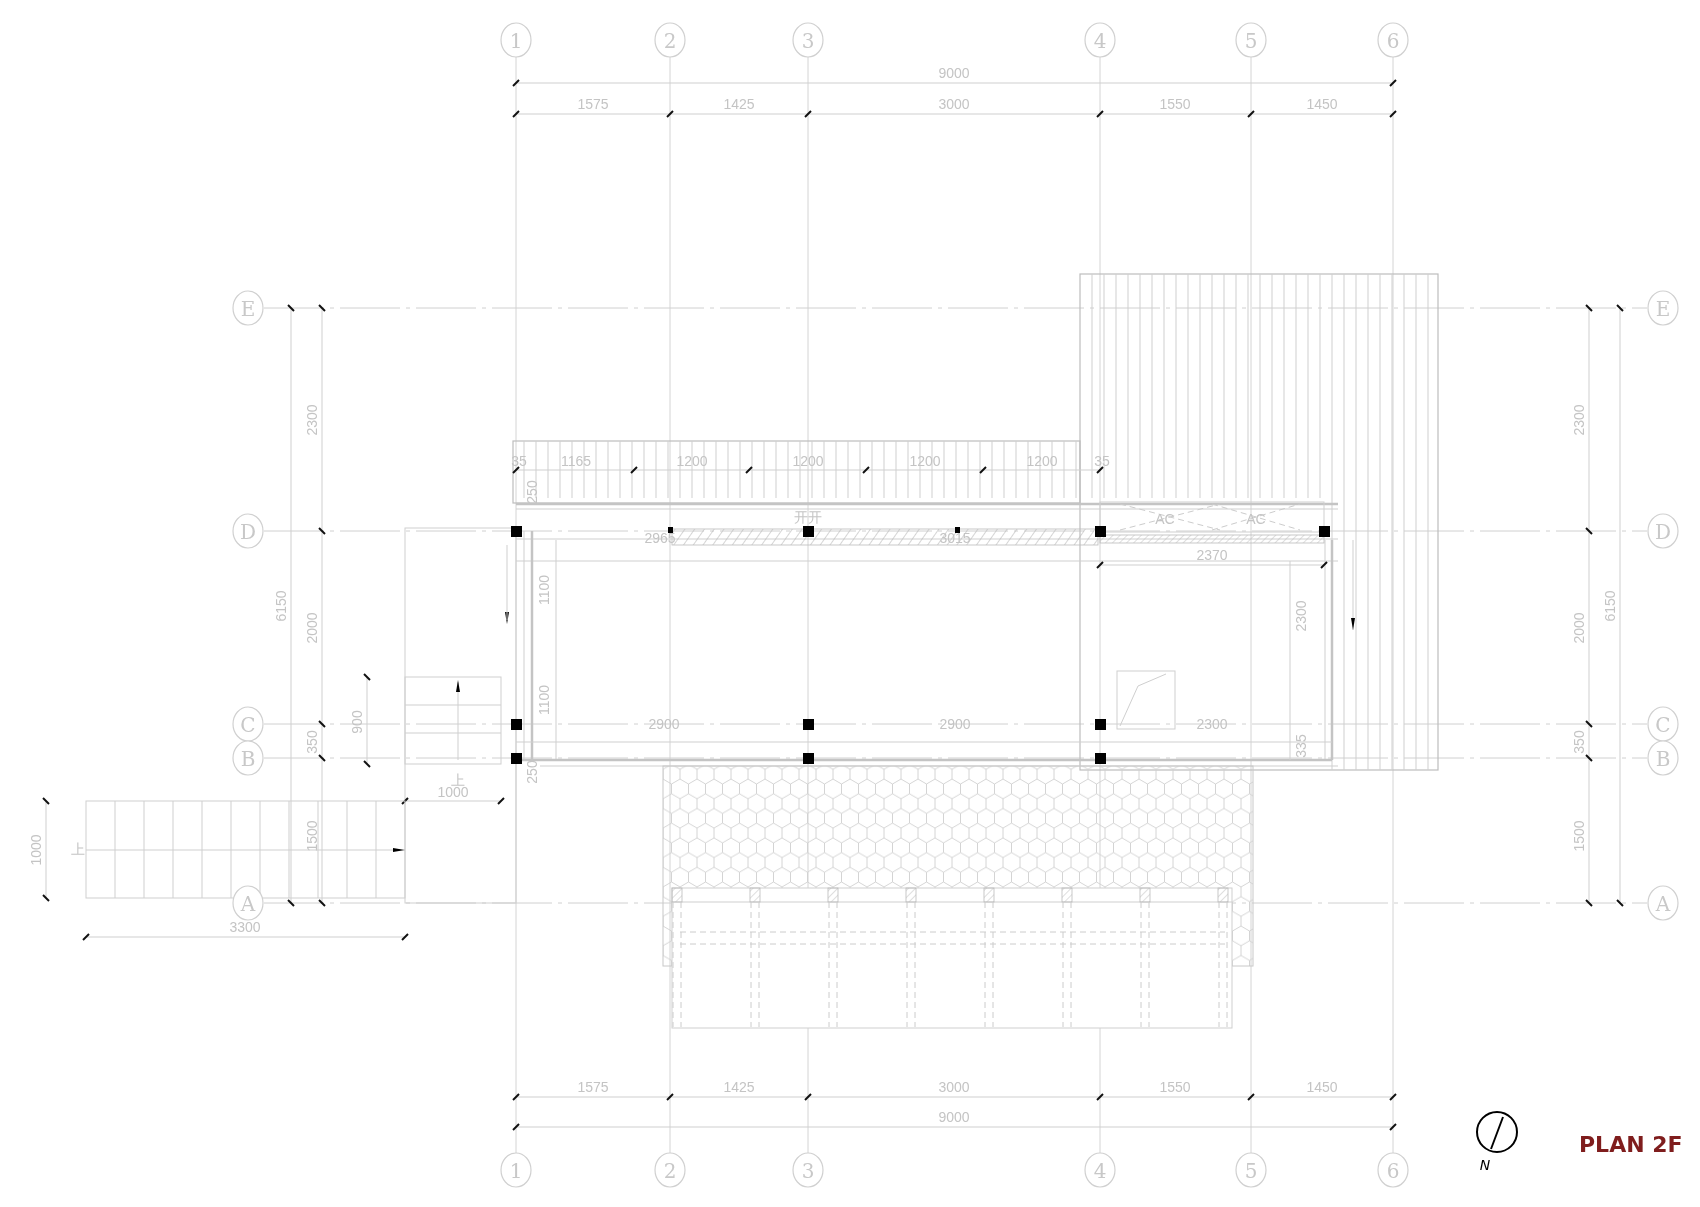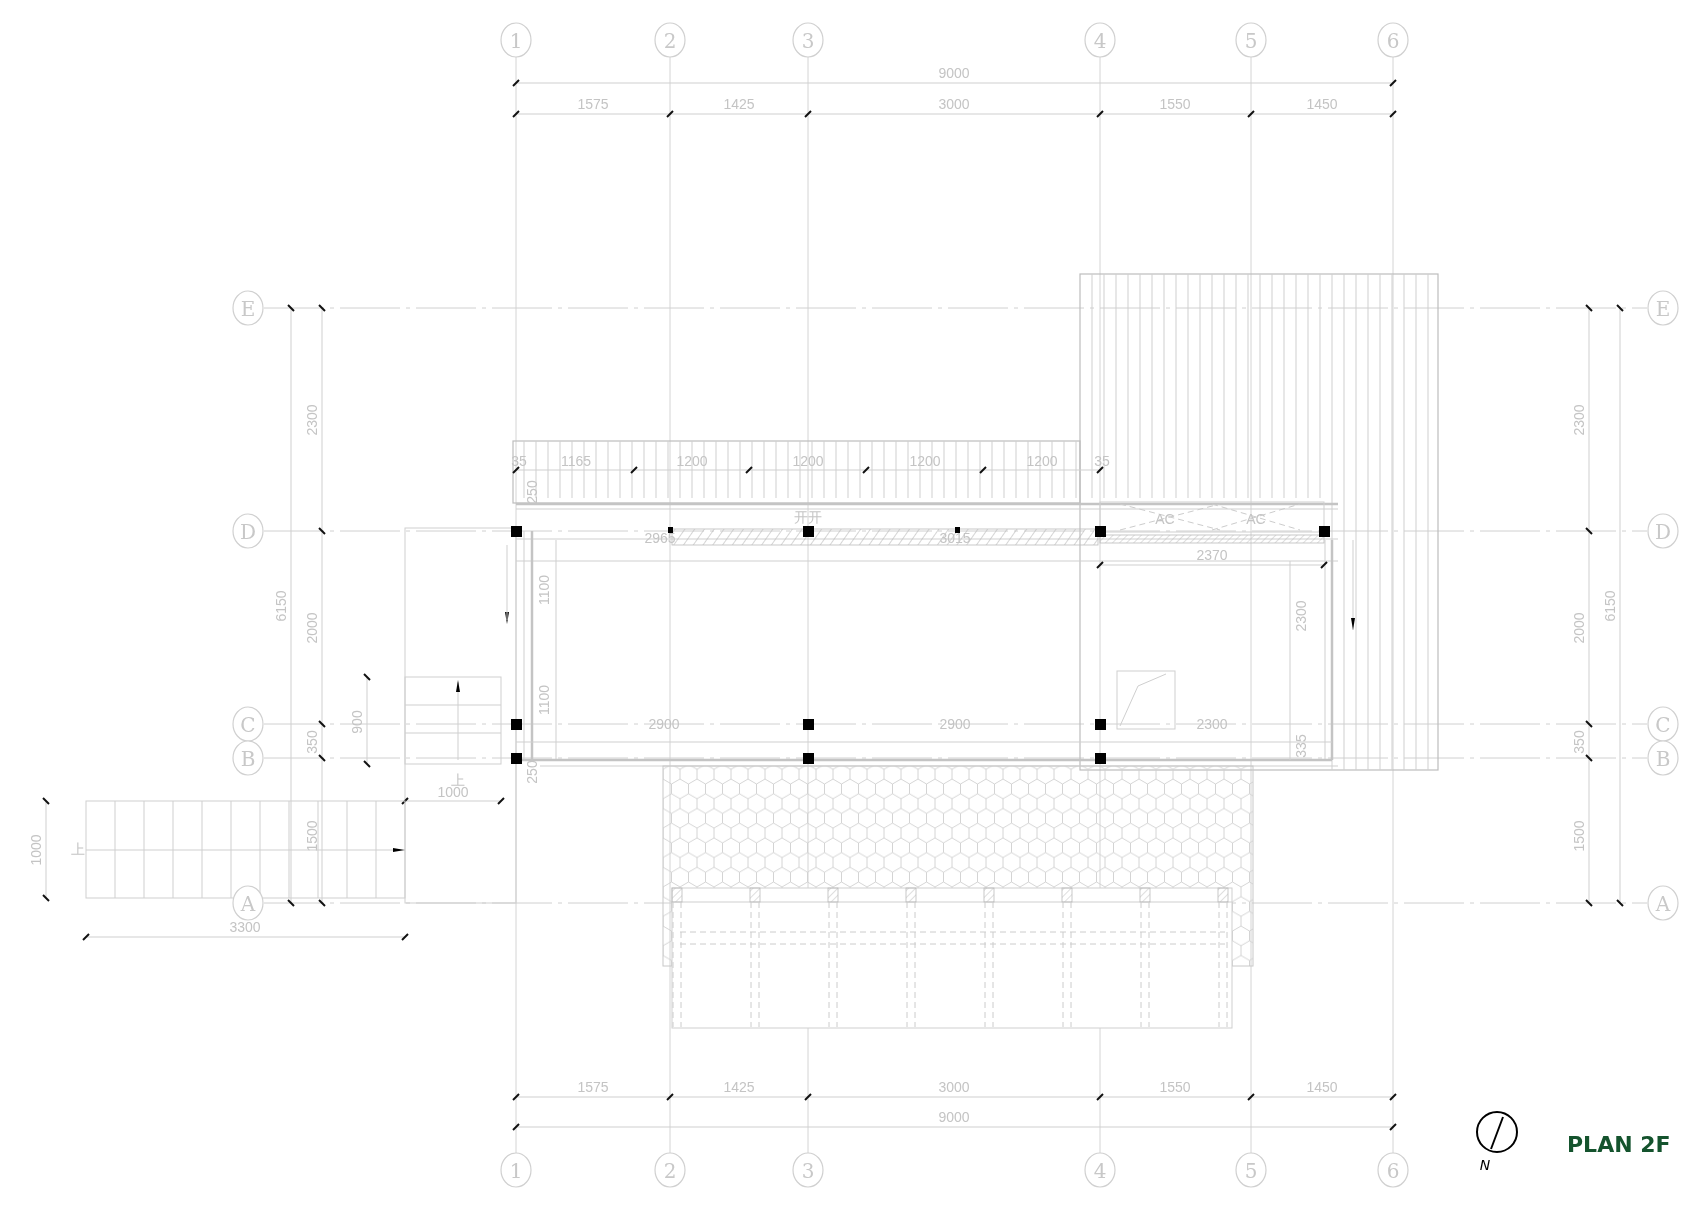--- a/index.html
+++ b/index.html
@@ -9,21 +9,21 @@
   .gridc { stroke:#d0d0d0; stroke-width:1; fill:none; stroke-dasharray:60 6 4 6; }
   .ln { stroke:#cfcfcf; stroke-width:1; fill:none; }
   .ln2 { stroke:#bdbdbd; stroke-width:1.2; fill:none; }
   .wall { stroke:#c4c4c4; stroke-width:2.5; fill:none; }
   .dash { stroke:#cccccc; stroke-width:1; fill:none; stroke-dasharray:6 4; }
   .tick { stroke:#111; stroke-width:2; }
   .bubble { fill:#fff; stroke:#d0d0d0; stroke-width:1.2; }
   .btxt { fill:#c8c8c8; font-family:"DejaVu Serif", serif; font-size:20px; text-anchor:middle; dominant-baseline:central; }
   .dtxt { fill:#c4c4c4; font-family:"Liberation Sans Narrow","Liberation Sans", sans-serif; font-size:14px; text-anchor:middle; }
   .col { fill:#000; }
-  .label { position:absolute; font-family:"DejaVu Sans", sans-serif; font-weight:bold; font-size:22px; color:#14532d; }
+  .label { position:absolute; font-family:"DejaVu Sans", sans-serif; font-weight:bold; font-size:22px; color:#7f1d1d;margin-left:12px; }
 </style>
 </head>
 <body>
 
 <svg id="plan" viewBox="0 0 1700 1207" xmlns="http://www.w3.org/2000/svg">
 
   <g>
 
     <line class="grid" x1="516" y1="56" x2="516" y2="1154"></line>
     <line class="grid" x1="670" y1="56" x2="670" y2="1154"></line>

